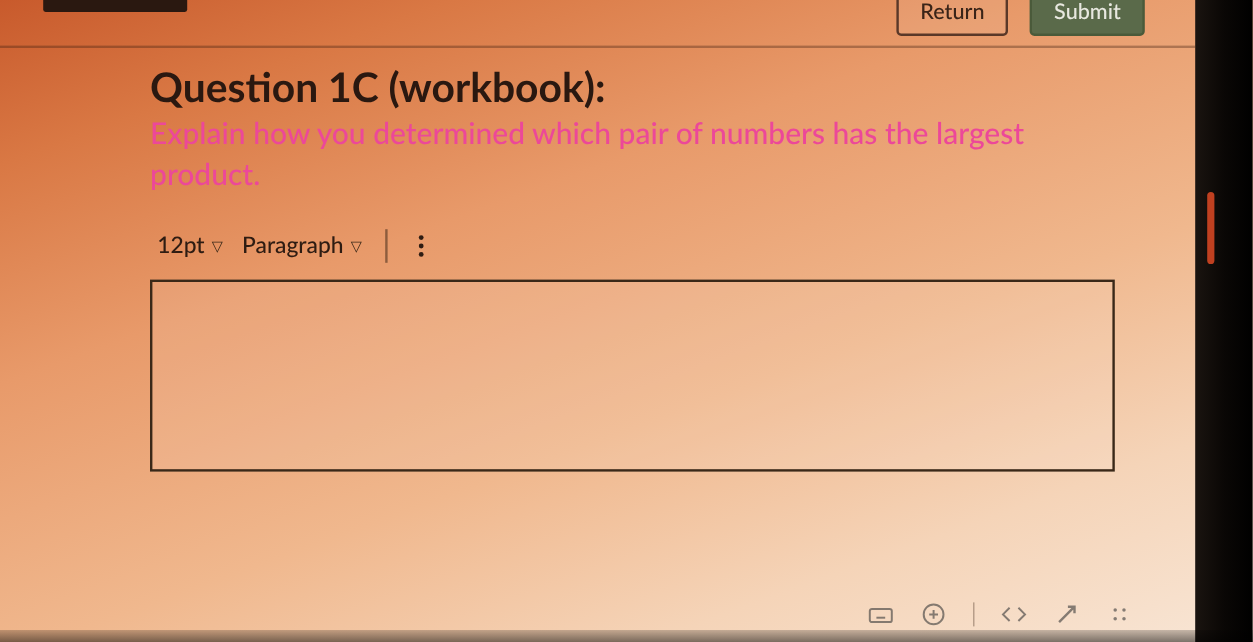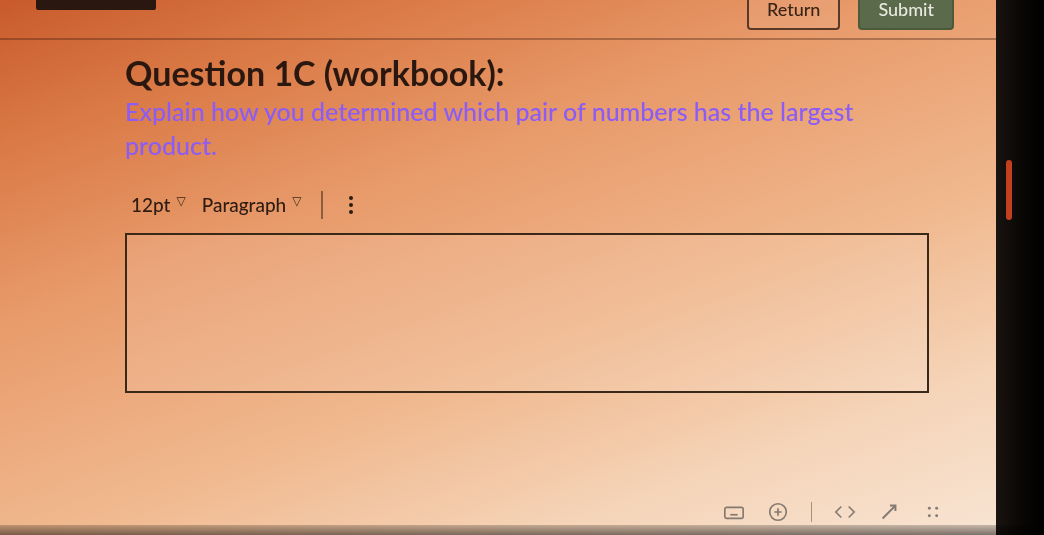--- a/index.html
+++ b/index.html
@@ -82,21 +82,21 @@
       right: 115px;
     }
     .question-title {
       font-weight: 700;
       font-size: 34px;
       color: #2a1810;
       margin-bottom: 2px;
     }
     .question-body {
       font-size: 25px;
-      color: #8b5cf6;
+      color: #ec4899;
       line-height: 1.35;
       font-weight: 500;
     }
     .editor-wrap {
       margin-top: 28px;
     }
     .menu-bar {
       display: flex;
       gap: 28px;
       font-size: 20px;
@@ -111,21 +111,21 @@
       align-items: center;
       gap: 16px;
       font-size: 19px;
       color: #2e1c12;
       font-weight: 500;
       padding-left: 6px;
       margin-bottom: 14px;
     }
     .dropdown {
       display: flex;
-      align-items: flex-start;
+      align-items: center;
       gap: 6px;
       cursor: pointer;
     }
     .chevron {
       font-size: 12px;
       color: #3a2818;
     }
     .tool-divider {
       width: 1.5px;
       height: 28px;

